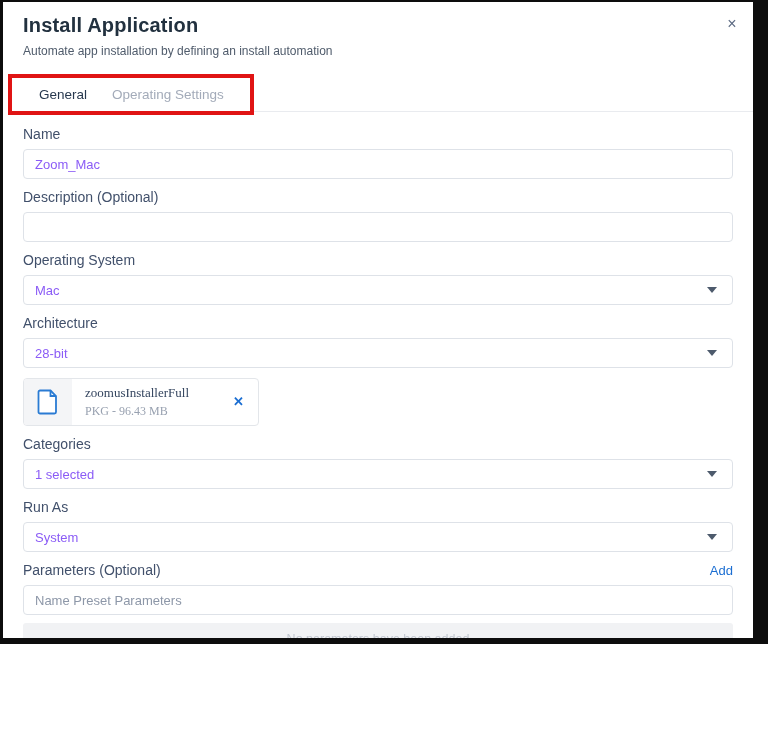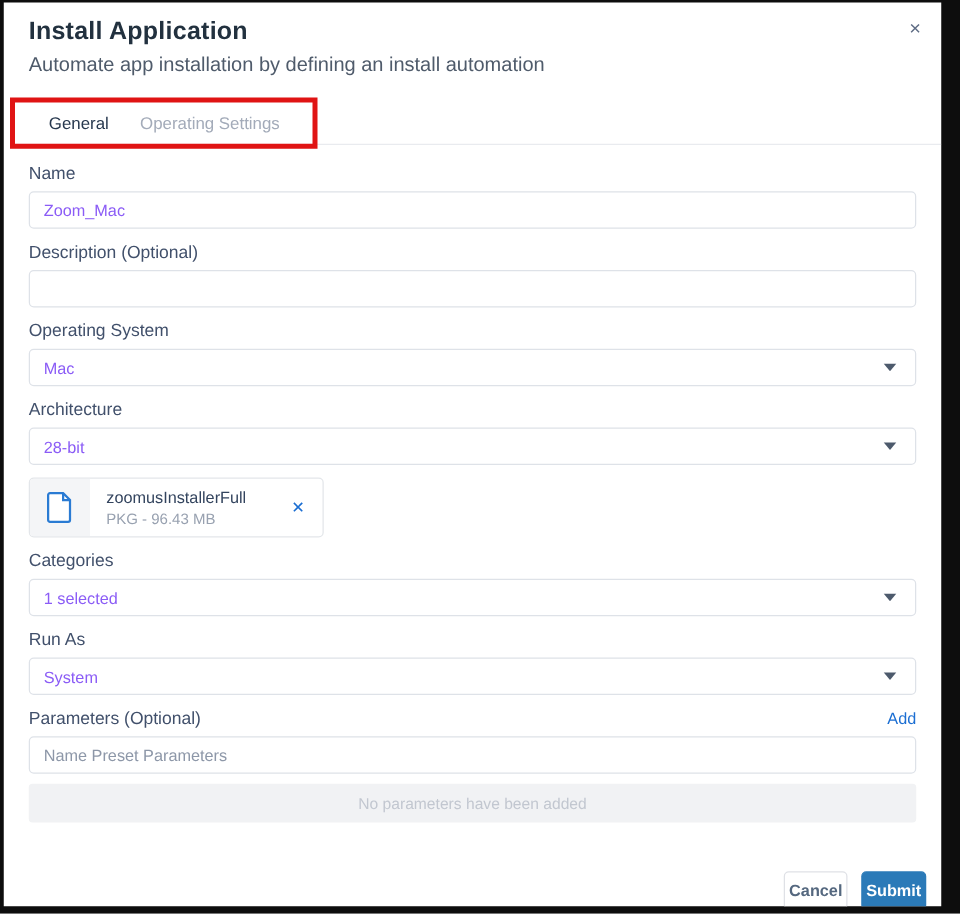--- a/index.html
+++ b/index.html
@@ -1,33 +1,33 @@
 <!DOCTYPE html>
 <html><head>
 <meta charset="utf-8">
 <style>
   * { box-sizing: border-box; }
   html,body { margin:0; padding:0; background:#ffffff; }
   body { font-family: "Liberation Sans", "DejaVu Sans", sans-serif; }
 
   .frame {
-    width: 768px; height: 731px;
+    width: 768px; height: 644px;
     border-top: 2px solid #0d0d0d;
     border-left: 3px solid #0d0d0d;
     border-right: 15px solid #0d0d0d;
     border-bottom: 6px solid #0d0d0d;
     background: #ffffff;
     position: relative;
     overflow: hidden;
   }
 
   
   .header { padding: 12px 20px 0 20px; position: relative; }
   .title { font-size: 20px; font-weight: 700; color: #22313f; letter-spacing: .2px; }
-  .subtitle { margin-top: 7px; font-size: 16px; color: #4f5b6b; }
+  .subtitle { margin-top: 7px; font-size: 12px; color: #4f5b6b; }
   .close-btn {
     position: absolute; top: 12px; right: 10px;
     width: 22px; height: 22px; line-height: 20px;
     text-align: center; font-size: 16px; color: #5e6c84;
     cursor: pointer; user-select: none;
   }
 
   
   .tabs-wrap { position: relative; margin-top: 16px; height: 42px; }
   .tabs-divider { position: absolute; left: 5px; right: 0; bottom: 4px; height: 1px; background: #e9ebef; }
@@ -66,20 +66,21 @@
     margin-right: 4px;
   }
 
   
   .file-card {
     margin-top: 0;
     width: 236px; height: 48px;
     border: 1px solid #e3e6ea; border-radius: 4px;
     display: flex; align-items: center;
     overflow: hidden;
+    font-family: Liberation Serif, serif;
   }
   .file-icon-box {
     width: 48px; height: 46px; background: #f4f5f7;
     display:flex; align-items:center; justify-content:center;
     flex-shrink: 0;
   }
   .file-texts { padding-left: 13px; flex: 1; min-width: 0; }
   .file-name { font-size: 13px; color: #33445e; line-height: 1.25; }
   .file-meta { font-size: 12px; color: #98a1b0; margin-top: 2px; }
   .file-remove {

